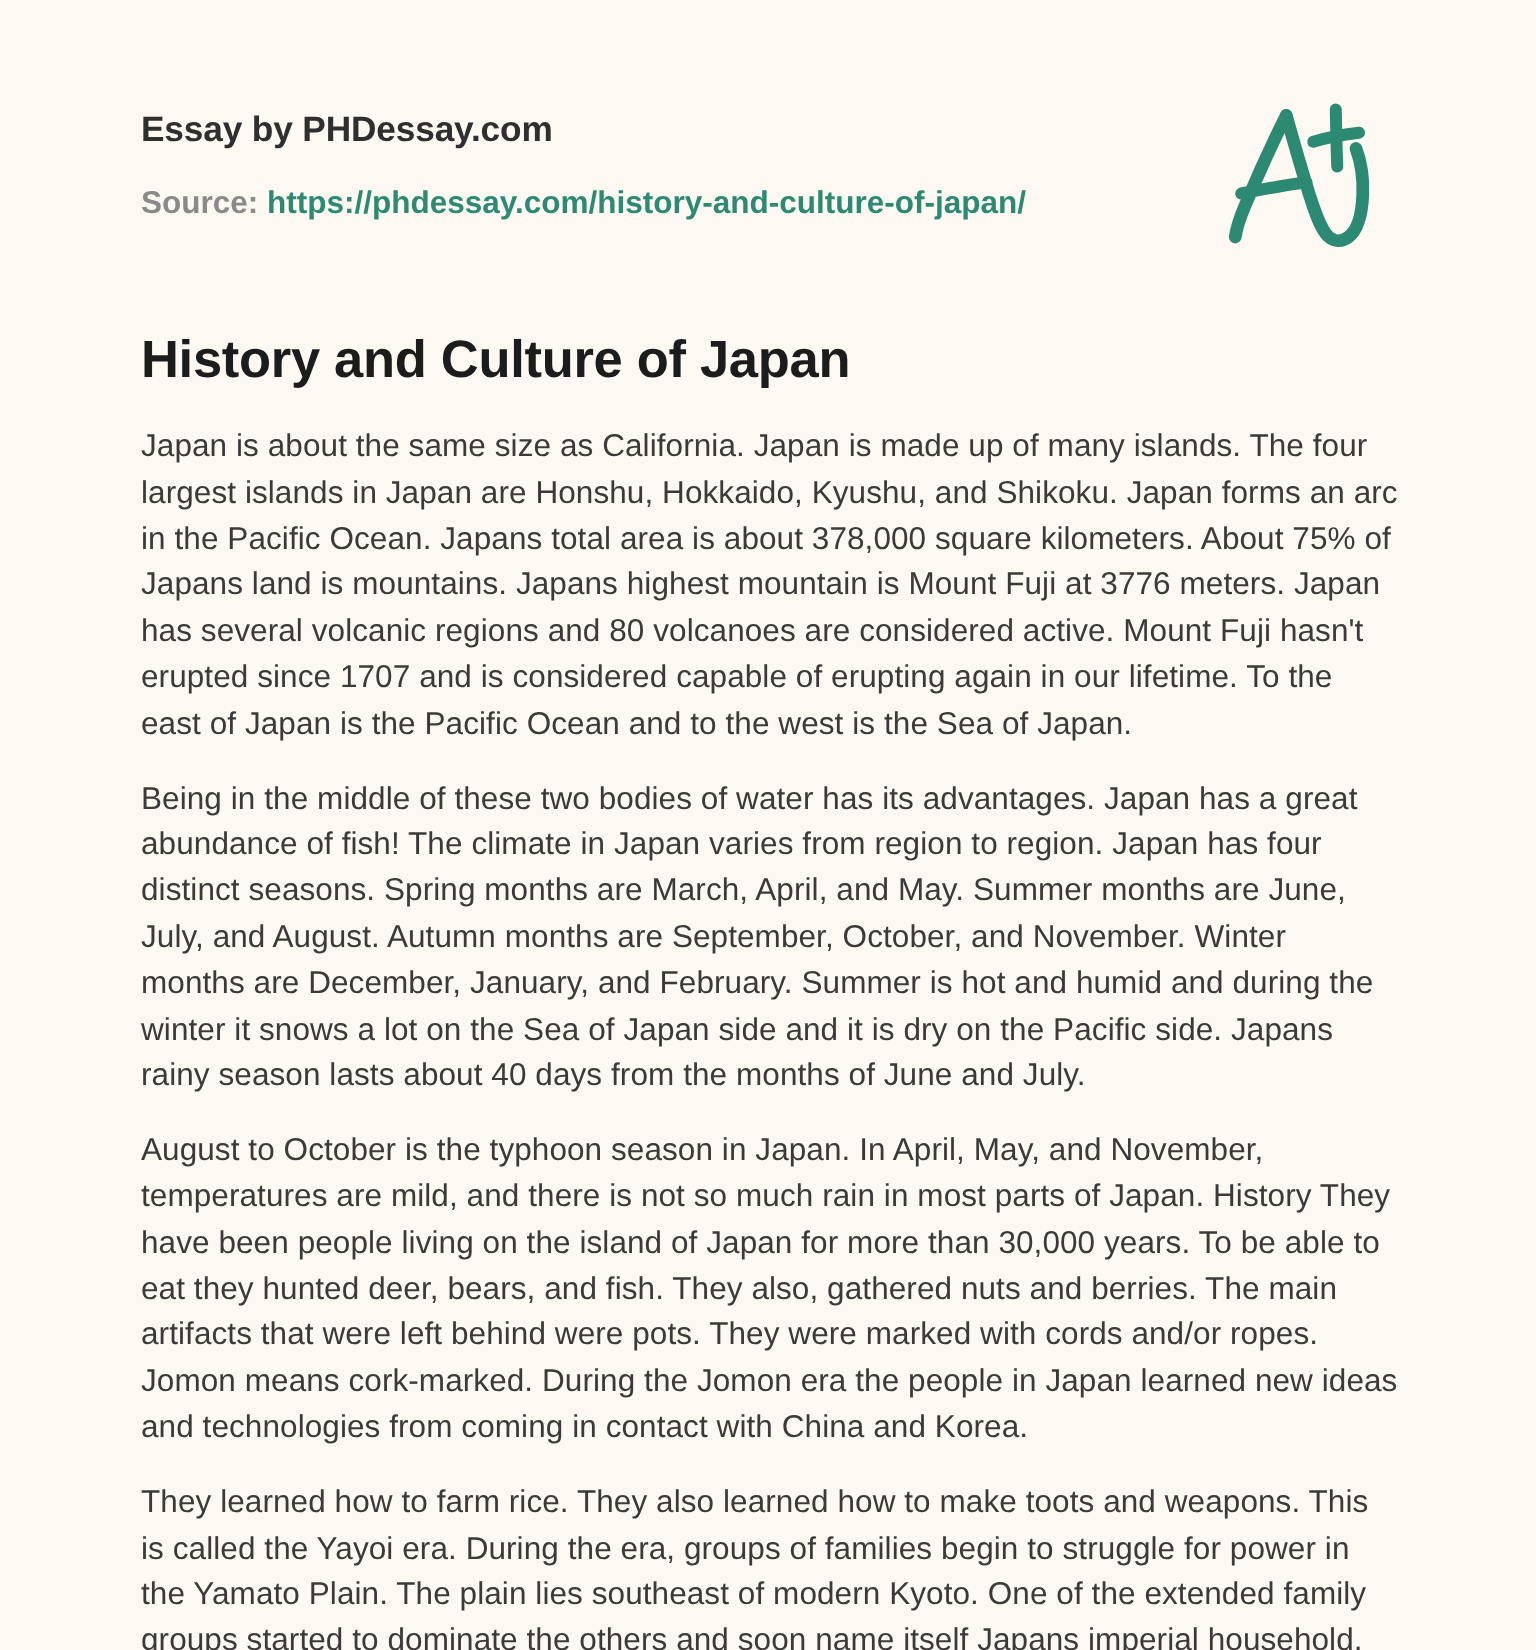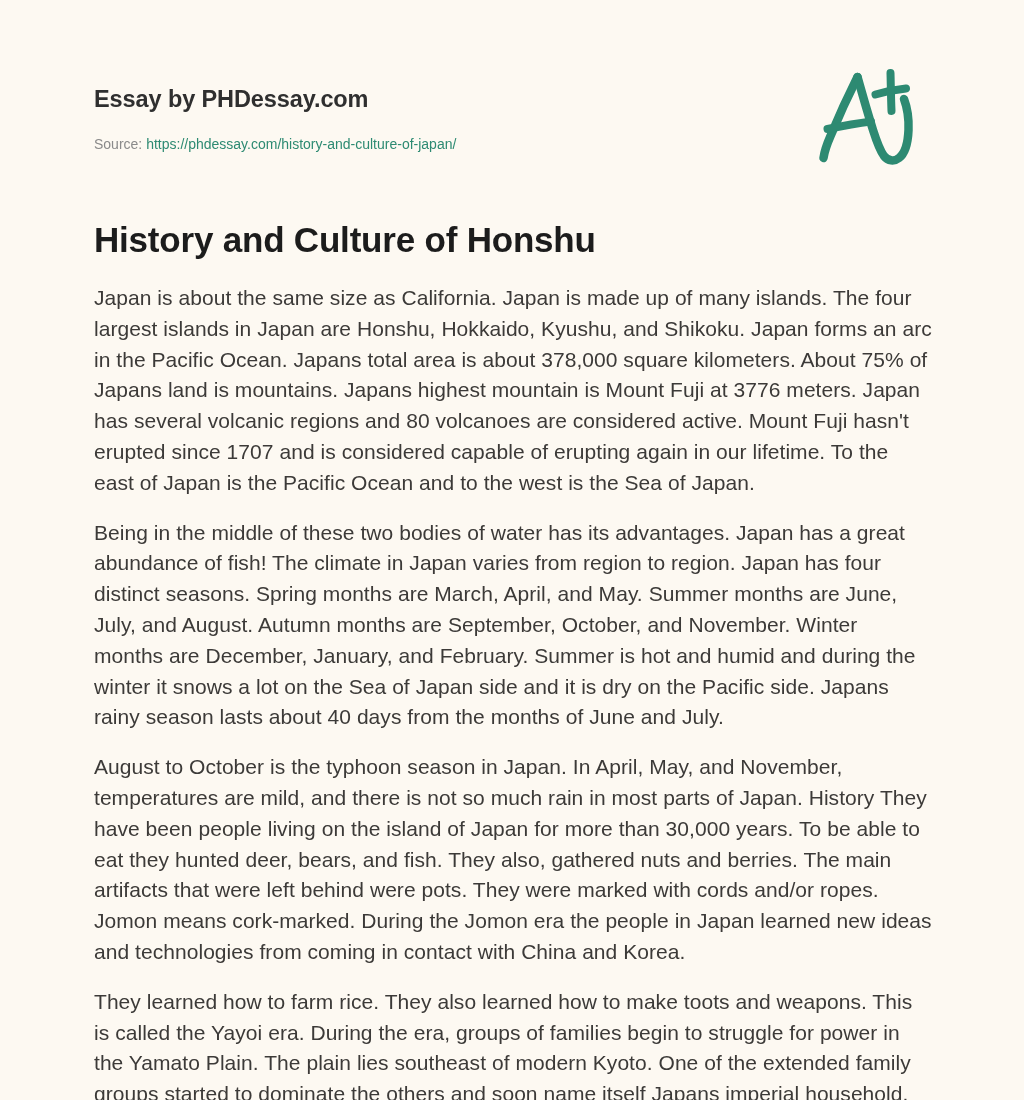--- a/index.html
+++ b/index.html
@@ -19,40 +19,41 @@
     position: relative;
     width: 1024px;
     height: 1100px;
     box-sizing: border-box;
   }
 
   
   .header {
     position: absolute;
     left: 94px;
-    top: 85px;
+    top: 72px;
     width: 836px;
   }
 
   .brand-line {
     font-size: 23.5px;
     font-weight: bold;
     color: #2f2f2f;
     letter-spacing: -0.1px;
     line-height: 1.2;
     margin: 0;
   }
 
   .source-line {
     margin: 0;
     padding-top: 22px;
-    font-size: 14px;
+    font-size: 21px;
     color: #8a8a8a;
     line-height: 1.3;
     white-space: nowrap;
+    font-weight: bold;
   }
 
   .source-label {
     color: #8a8a8a;
   }
 
   .source-url {
     color: #2d8a72;
     text-decoration: none;
   }
@@ -132,21 +133,21 @@
 
         <path d="M9.5 63 C22 60.5, 38 57.5, 53 55.5" stroke-width="8"></path>
 
         <path d="M57.5 28.5 C66 26, 78 23.5, 88 22.5" stroke-width="8"></path>
 
         <path d="M72.5 7 C72.8 18, 73 33, 73.5 45" stroke-width="8"></path>
       </g>
     </svg>
   </div>
 
-  <h1 class="doc-title">History and Culture of Honshu</h1>
+  <h1 class="doc-title">History and Culture of Japan</h1>
 
   <div class="article">
     <p>Japan is about the same size as California. Japan is made up of many islands. The four largest islands in Japan are Honshu, Hokkaido, Kyushu, and Shikoku. Japan forms an arc in the Pacific Ocean. Japans total area is about 378,000 square kilometers. About 75% of Japans land is mountains. Japans highest mountain is Mount Fuji at 3776 meters. Japan has several volcanic regions and 80 volcanoes are considered active. Mount Fuji hasn't erupted since 1707 and is considered capable of erupting again in our lifetime. To the east of Japan is the Pacific Ocean and to the west is the Sea of Japan.</p>
     <p>Being in the middle of these two bodies of water has its advantages. Japan has a great abundance of fish! The climate in Japan varies from region to region. Japan has four distinct seasons. Spring months are March, April, and May. Summer months are June, July, and August. Autumn months are September, October, and November. Winter months are December, January, and February. Summer is hot and humid and during the winter it snows a lot on the Sea of Japan side and it is dry on the Pacific side. Japans rainy season lasts about 40 days from the months of June and July.</p>
     <p>August to October is the typhoon season in Japan. In April, May, and November, temperatures are mild, and there is not so much rain in most parts of Japan. History They have been people living on the island of Japan for more than 30,000 years. To be able to eat they hunted deer, bears, and fish. They also, gathered nuts and berries. The main artifacts that were left behind were pots. They were marked with cords and/or ropes. Jomon means cork-marked. During the Jomon era the people in Japan learned new ideas and technologies from coming in contact with China and Korea.</p>
     <p>They learned how to farm rice. They also learned how to make toots and weapons. This is called the Yayoi era. During the era, groups of families begin to struggle for power in the Yamato Plain. The plain lies southeast of modern Kyoto. One of the extended family groups started to dominate the others and soon name itself Japans imperial household. The head of the imperial house whose name was Kotoku became emperor in 645. Japanese beliefs were depended on for the imperial family to justify its claim to authority. The family descended from Amaterasu, the Japanese Sun Goddess.</p>
     <p>In 974, which is known as the Heian era, the imperial household moved to a new city called Heian-kyo. Only men were allowed to rule during the Heian era. The city Heian-kyo was the center of Japanese government and nobility for 400 years. In the 700's they had the “Creation of private estates. ” What these properties were used for is so landowners wouldn't get taxed. In the 1100's they had the rise of the shogun. Two large military clans, the Taira and the Minamoto, fought for power. The Minamoto clan eventually won in the 1180's.</p>
 
   </div>
 

